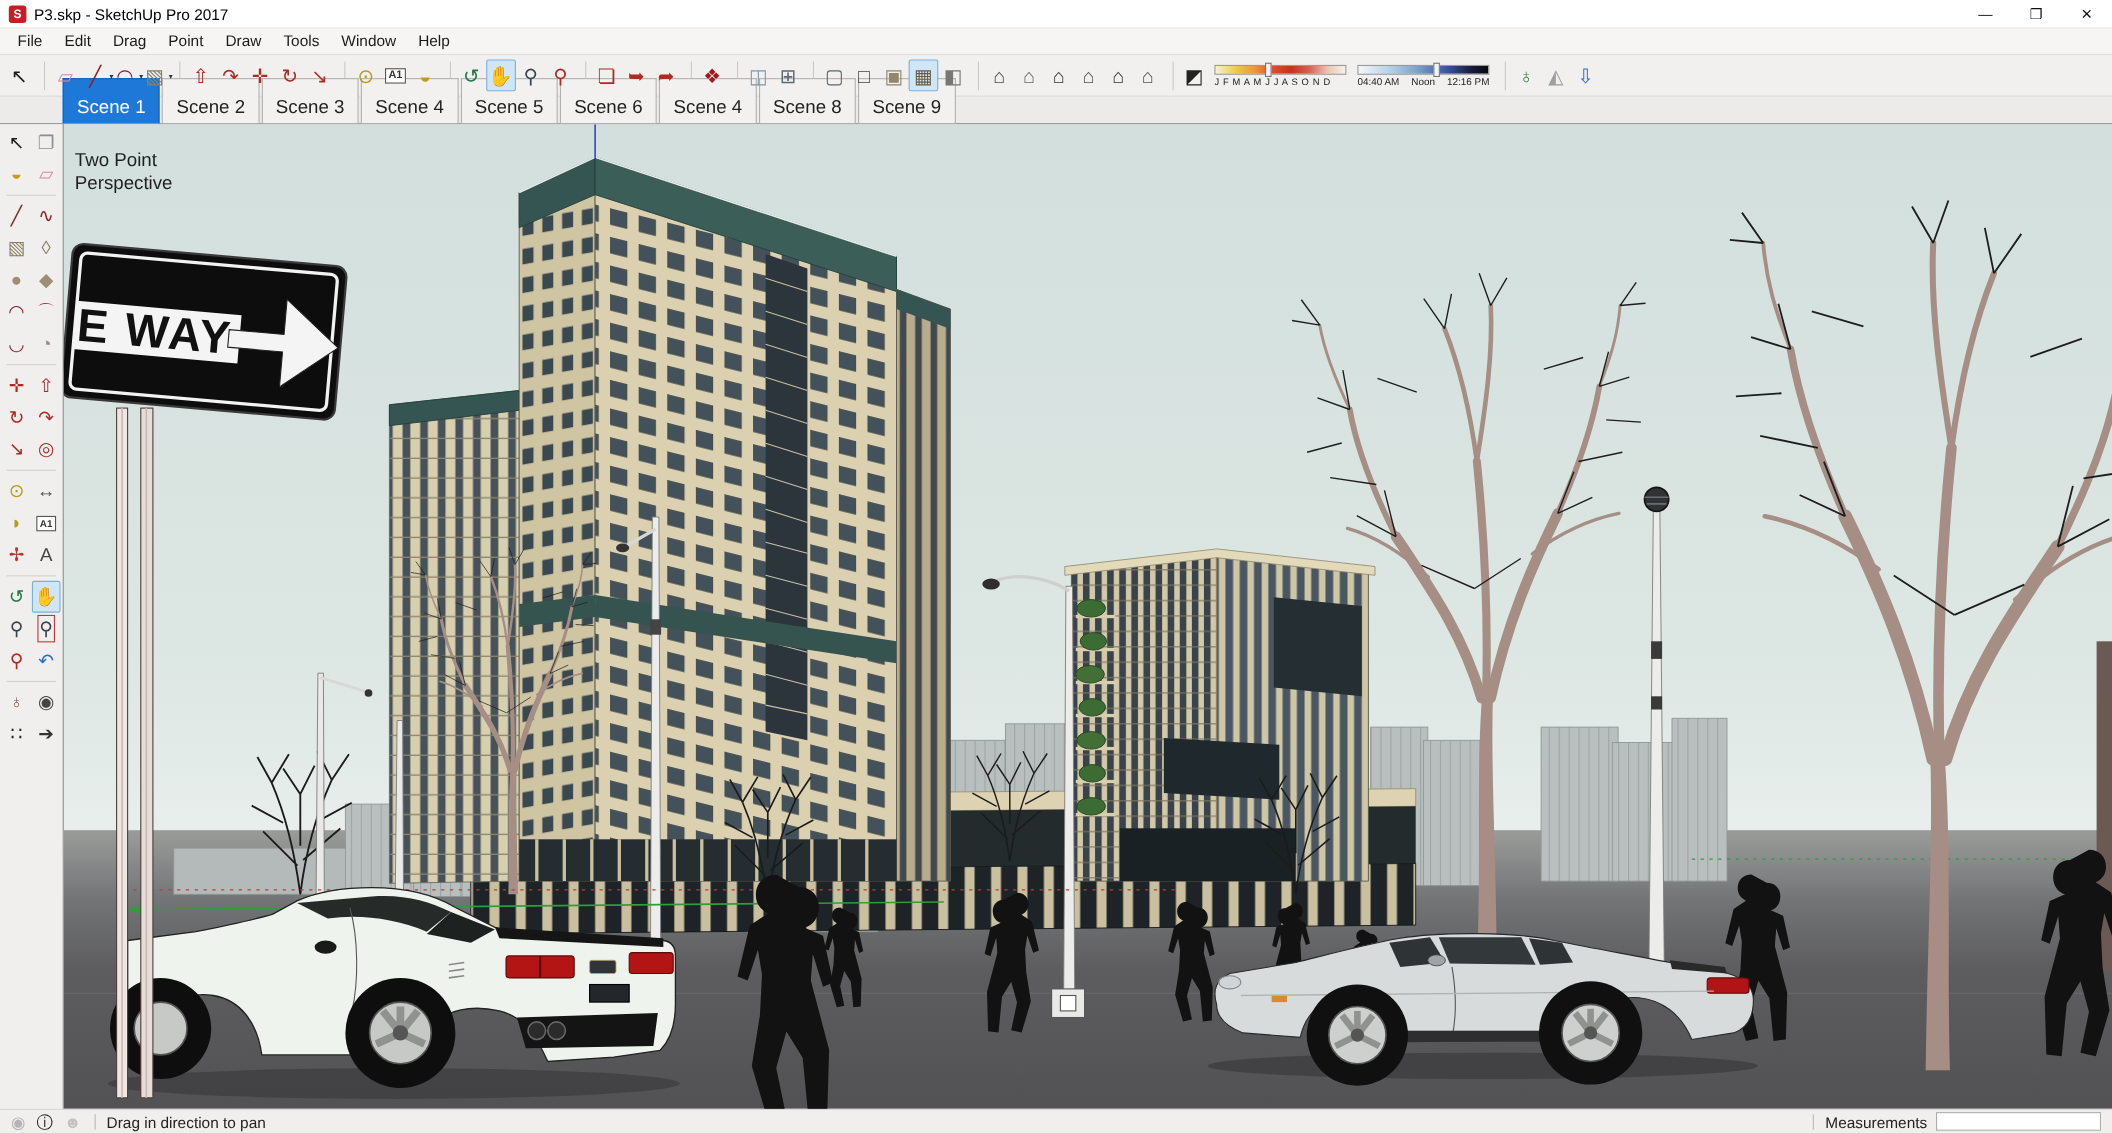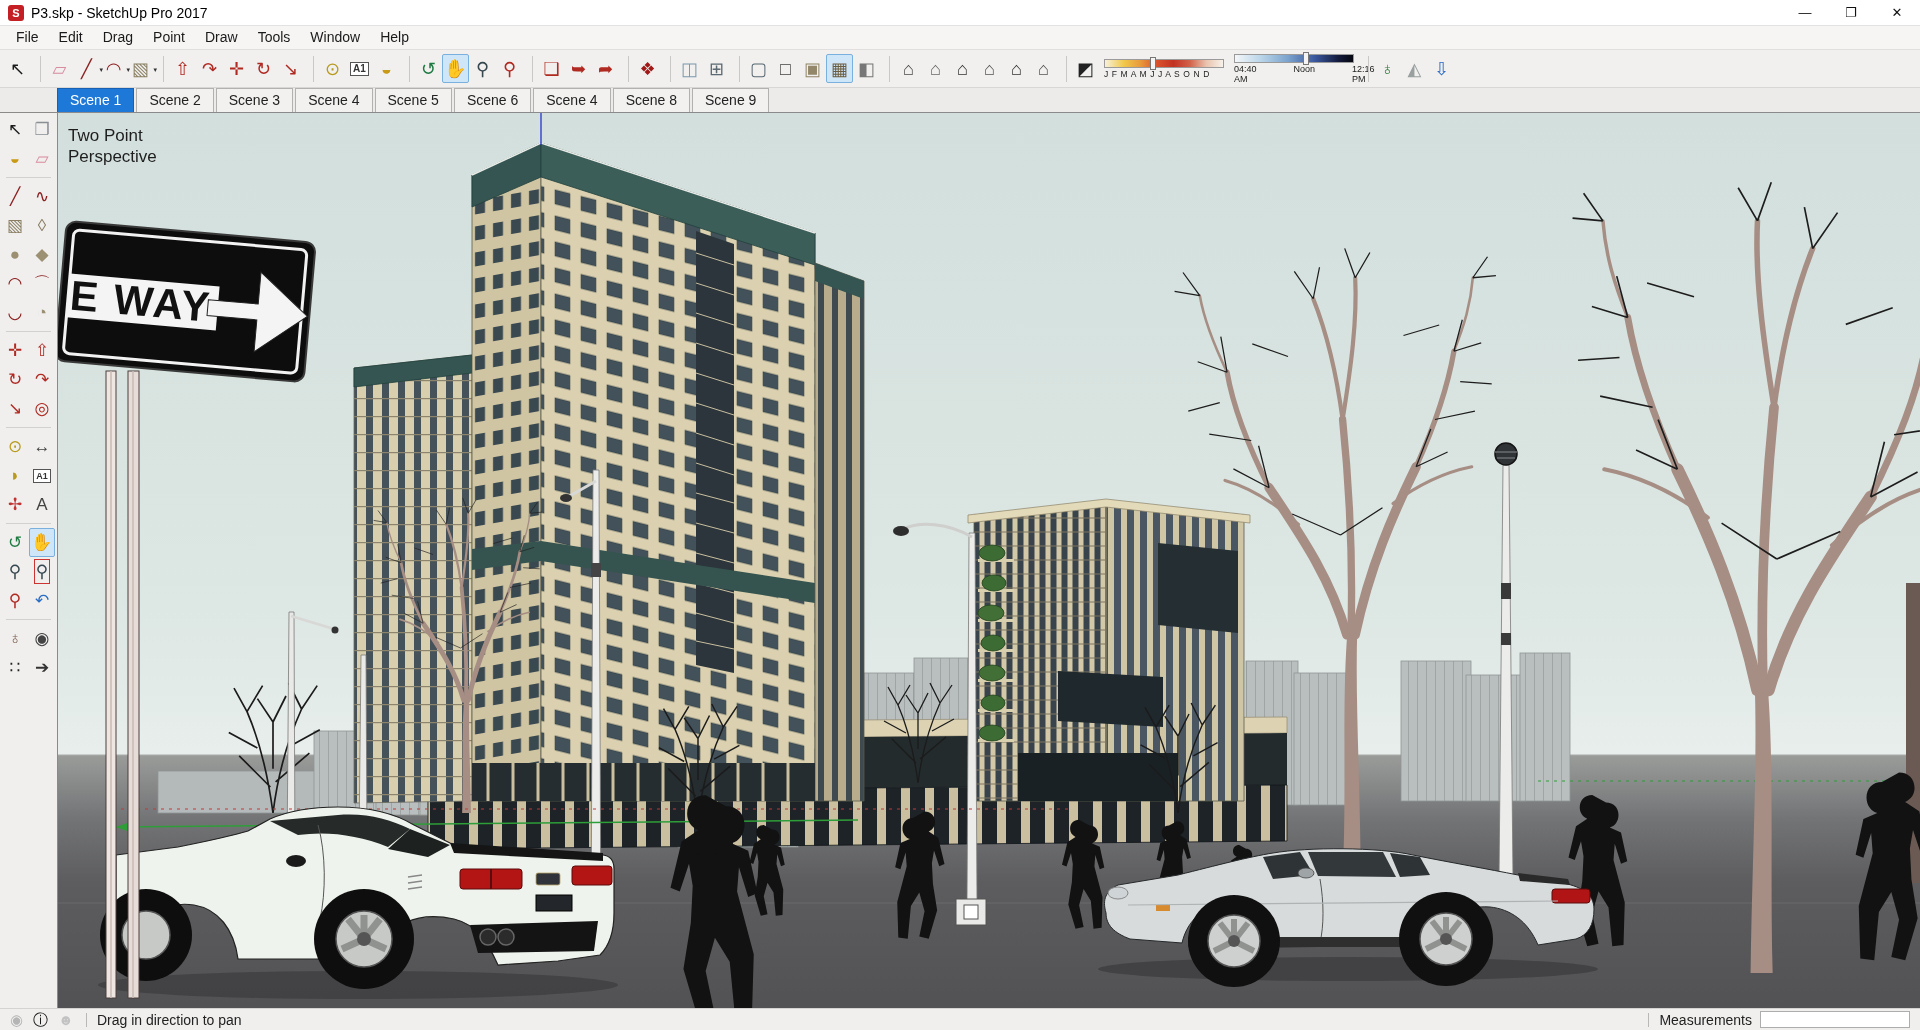--- a/index.html
+++ b/index.html
@@ -31,43 +31,43 @@
   .tb-btn.active { background:#cfe6f9; border-color:#7ab0dd; }
   .tb-btn .dd { font-size:7px; color:#333; position:absolute; right:-4px; bottom:8px; }
   .tb-sep { width:1px; height:26px; background:#c9c8c7; margin:0 5px 0 9px; }
   .shadow-ctl { width:120px; margin:0 5px; display:flex; flex-direction:column; justify-content:center; }
   .strip { position:relative; height:9px; border:1px solid #9a9a9a; background:#fff; }
   .strip .handle { position:absolute; top:-3px; width:6px; height:13px; background:#f4f4f4;
     border:1px solid #777; }
   .date-grad { background:linear-gradient(90deg,#f7f1da 0%,#f0c84a 16%,#e89a3a 30%,#da512c 44%,#c23222 58%,#d2624a 72%,#eac4ae 86%,#f7f2ea 100%); }
   .time-grad { background:linear-gradient(90deg,#f4f7f9 0%,#bad5e9 22%,#7ba3cd 45%,#39569c 68%,#131a3a 88%,#06070f 100%); }
   .strip-labels { font-size:8.5px; color:#222; letter-spacing:0.6px; white-space:nowrap; margin-top:1px; }
-  .strip-times { display:flex; justify-content:space-between; font-size:9px; color:#222; margin-top:1px;gap:37px; }
+  .strip-times { display:flex; justify-content:space-between; font-size:9px; color:#222; margin-top:1px; }
 
   
   .tabsbar { height:25px; background:#ecebe9; display:flex; align-items:flex-end;
     padding-left:57px; border-bottom:1px solid #8a8a8a; }
-  .tab { font-size:14px; padding:3px 12px 4px; margin-right:2px; background:#f2f1f0;
+  .tab { font-size:17px; padding:16px 12px 4px; margin-right:2px; background:#f2f1f0;
     border:1px solid #b2b1b0; border-bottom:none; color:#222;text-align:right; }
   .tab.active { background:#1e78d7; color:#fff; border-color:#1661b3; }
 
   
   .workspace { display:flex; height:895px; }
   .palette { width:57px; background:#f0efee; padding-top:2px; flex:0 0 57px; }
   .pal-row { display:flex; justify-content:center; gap:1px; }
   .pal-btn { width:26px; height:29px; display:flex; align-items:center; justify-content:center;
     font-size:17px; border:1px solid transparent; border-radius:2px; }
   .pal-btn.active { background:#cfe6f9; border-color:#7ab0dd; }
   .pal-btn.box span { font-size:9px; font-weight:bold; border:1px solid #555; padding:1px 2px; background:#fff; }
   .pal-btn.frame span { outline:1.5px solid #cc3333; outline-offset:1px; }
   .pal-div { height:1px; background:#d2d1d0; margin:4px 6px; }
 
   .viewport { position:relative; width:1863px; height:895px; border-left:1px solid #8a8a8a; }
   .viewport svg { display:block; }
-  .vp-annotation { position:absolute; left:10px; top:12px; font-size:17px; color:#1e1e1e; line-height:1.25; }
+  .vp-annotation { position:absolute; left:10px; top:22px; font-size:17px; color:#1e1e1e; line-height:1.25; }
 
   
   .statusbar { height:22px; background:#f0efee; border-top:1px solid #d4d3d2;
     display:flex; align-items:center; padding:0 10px; font-size:14px; color:#333; }
   .sicon { font-size:15px; margin-right:10px; line-height:1; }
   .s-sep { width:1px; height:14px; background:#b9b8b7; margin:0 10px 0 2px; }
   .status-hint { color:#222; }
   .status-right { margin-left:auto; display:flex; align-items:center; }
   .meas-label { margin-right:8px; color:#222; }
   .meas-input { width:150px; height:17px; border:1px solid #adadad; background:#fff; font-size:12px; padding:0 3px; }

